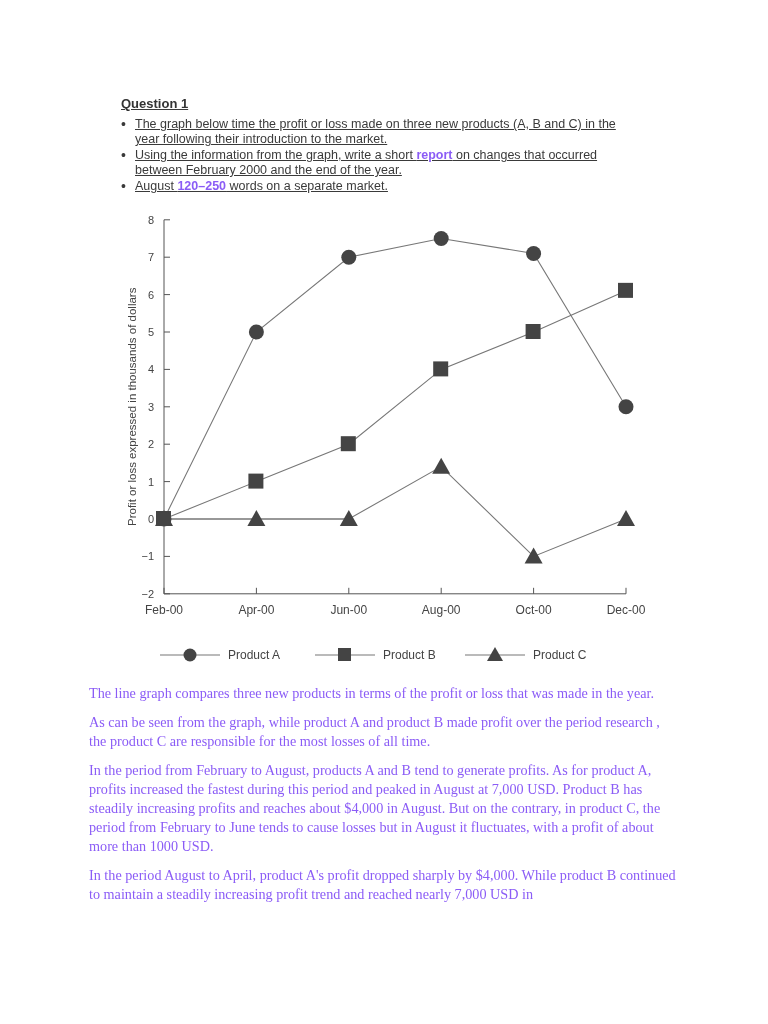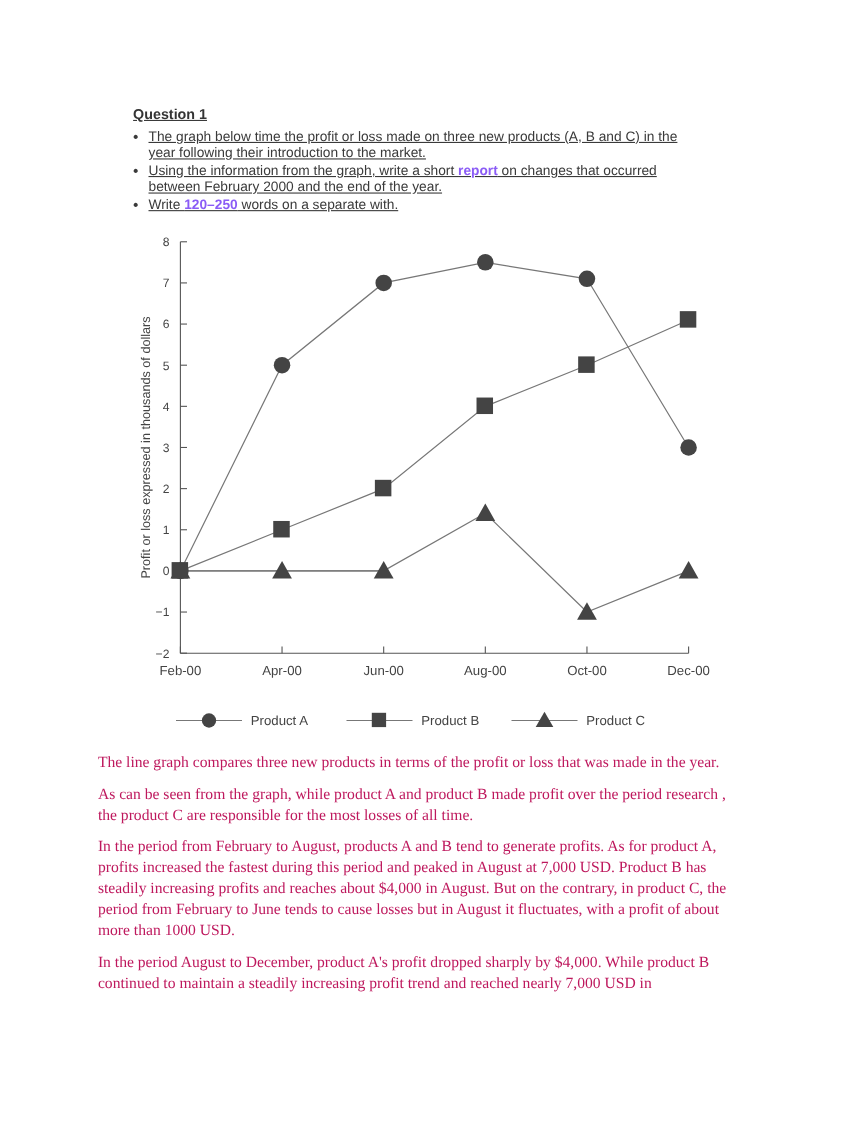--- a/index.html
+++ b/index.html
@@ -6,32 +6,32 @@
   body { width:768px; height:1024px; position:relative; overflow:hidden; }
   .question { position:absolute; left:121px; top:96px; width:520px;
     font-family:"Liberation Sans", sans-serif; font-size:12.5px; color:#3a3a3a; line-height:15px;text-decoration:underline; }
   .question .qtitle { font-weight:bold; font-size:13px; margin-bottom:6px; color:#333; }
   .question ul { margin:0; padding:0; list-style:none; }
   .question li { position:relative; padding-left:14px; margin-bottom:1px; }
   .question li::before { content:"\2022"; position:absolute; left:0; top:0; font-size:14px; }
   .question b { color:#8b5cf6; }
   #chart { position:absolute; left:0; top:0; }
   .body-text { position:absolute; left:89px; top:684px; width:590px;
-    font-family:"Liberation Serif", serif; font-size:14.2px; color:#be185d; line-height:19px; }
+    font-family:"Liberation Serif", serif; font-size:14.2px; color:#8b5cf6; line-height:19px; }
   .body-text p { margin:0 0 10px 0; }
 </style>
 </head>
 <body>
 
 <div class="question">
   <div class="qtitle">Question 1</div>
   <ul>
     <li><span>The graph below time the profit or loss made on three new products (A, B and C) in the year following their introduction to the market.</span></li>
     <li><span>Using the information from the graph, write a short </span><b>report</b><span> on changes that occurred between February 2000 and the end of the year.</span></li>
-    <li><span>Write </span><b>120–250</b><span> words on a separate with.</span></li>
+    <li><span>August </span><b>120–250</b><span> words on a separate market.</span></li>
   </ul>
 </div>
 
 <svg id="chart" width="768" height="680" xmlns="http://www.w3.org/2000/svg">
   <g id="axes">
       <line x1="164" y1="219.8" x2="164" y2="593.8" stroke="#555555" stroke-width="1"></line>
       <line x1="164" y1="593.8" x2="626" y2="593.8" stroke="#555555" stroke-width="1"></line>
       <line x1="164" y1="519" x2="348.8" y2="519" stroke="#777777" stroke-width="1"></line>
       <line x1="164" y1="593.8" x2="170" y2="593.8" stroke="#555555"></line>
       <text x="154" y="597.8" text-anchor="end" font-size="11" fill="#444444" font-family="Liberation Sans, sans-serif">−2</text>
@@ -120,14 +120,14 @@
         <polygon points="495,647 487,661 503,661" fill="#444444"></polygon>
         <text x="533" y="659" font-size="12" fill="#444444" font-family="Liberation Sans, sans-serif">Product C</text>
       </g>
     </g>
 </svg>
 
 <div class="body-text">
   <p>The line graph compares three new products in terms of the profit or loss that was made in the year.</p>
   <p>As can be seen from the graph, while product A and product B made profit over the period research , the product C are responsible for the most losses of all time.</p>
   <p>In the period from February to August, products A and B tend to generate profits. As for product A, profits increased the fastest during this period and peaked in August at 7,000 USD. Product B has steadily increasing profits and reaches about $4,000 in August. But on the contrary, in product C, the period from February to June tends to cause losses but in August it fluctuates, with a profit of about more than 1000 USD.</p>
-  <p>In the period August to December, product A's profit dropped sharply by $4,000. While product B continued to maintain a steadily increasing profit trend and reached nearly 7,000 USD in</p>
+  <p>In the period August to April, product A's profit dropped sharply by $4,000. While product B continued to maintain a steadily increasing profit trend and reached nearly 7,000 USD in</p>
 </div>
 
 </body></html>

